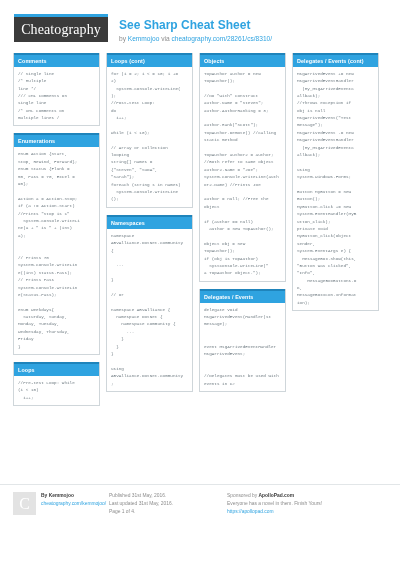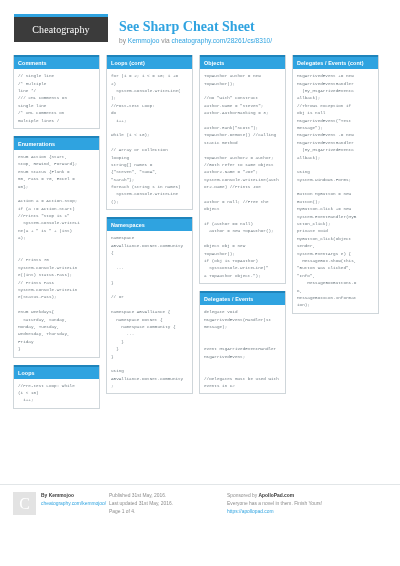--- a/index.html
+++ b/index.html
@@ -8,25 +8,25 @@
     font-family:"Liberation Sans",sans-serif;
     -webkit-font-smoothing:antialiased;
   }
   .page{position:relative;width:400px;height:566px;overflow:hidden;}
 
   
   .header{display:flex;align-items:flex-start;padding:14px 0 0 14px;}
   .logo{
     width:94px;height:28px;background:#3b3b3b;border-top:3px solid #2fa3e0;
     display:flex;align-items:center;justify-content:center;
-    color:#ffffff;font-family:"Liberation Serif",serif;font-size:10px;
+    color:#ffffff;font-family:"Liberation Serif",serif;font-size:14px;
     letter-spacing:.1px;box-sizing:border-box;
   }
   .titlewrap{margin-left:11px;padding-top:4px;line-height:1.25;}
-  .sheet-title{color:#2fa3e0;font-size:14px;font-weight:bold;font-family:Liberation Serif, serif;}
+  .sheet-title{color:#2fa3e0;font-size:12px;font-weight:bold;}
   .sheet-sub{color:#8d8d8d;font-size:6.6px;margin-top:1.5px;}
   .sheet-sub a{color:#2fa3e0;text-decoration:none;}
 
   
   .cols{display:flex;gap:6px;padding:10px 13px 0 13px;box-sizing:border-box;}
   .col{width:87px;display:flex;flex-direction:column;gap:7px;}
   .card{border:1px solid #cfd6da;border-top:none;background:#fff;}
   .card-hd{
     background:#2fa3e0;border-top:2px solid #1f84bb;color:#ffffff;
     font-size:5.4px;font-weight:bold;padding:3px 4px 3px 4px;letter-spacing:.1px;

